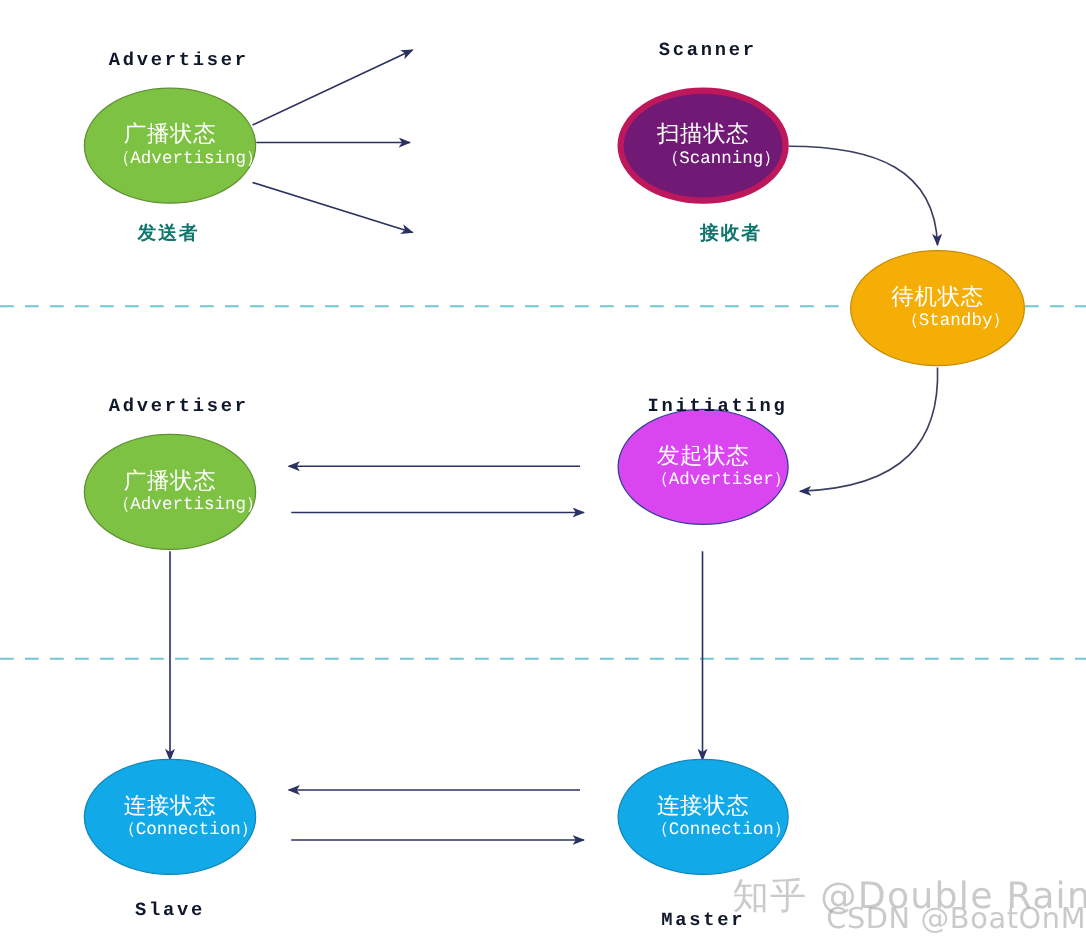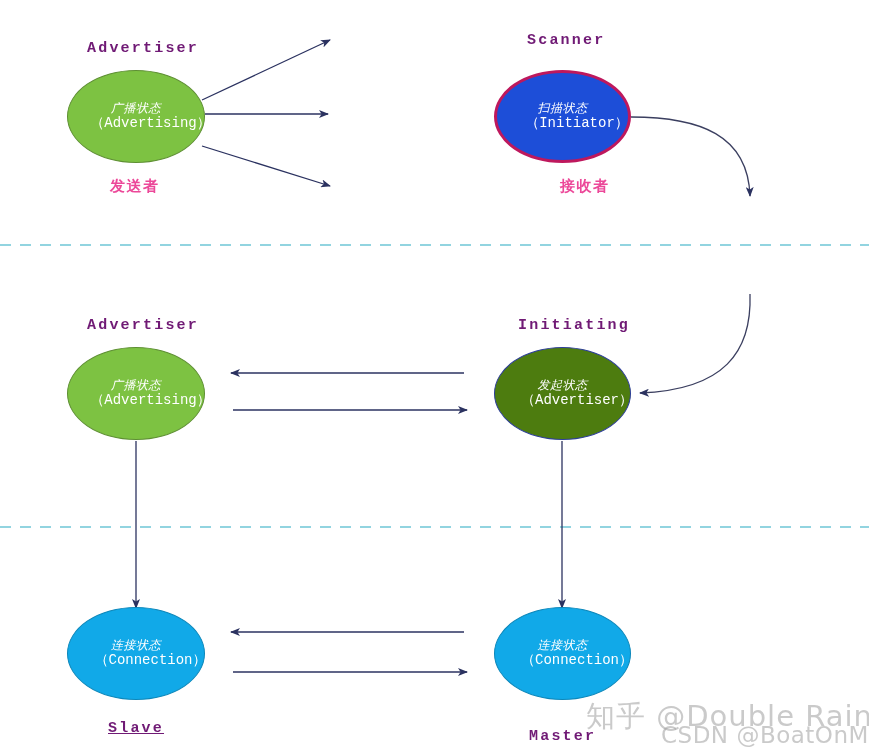--- a/index.html
+++ b/index.html
@@ -30,45 +30,44 @@
     align-items: center;
     justify-content: center;
     border-radius: 50%;
     color: #ffffff;
     text-align: center;
     line-height: 1.22;
     box-sizing: border-box;
   }
   .node .cn {
     font-family: "DejaVu Sans", "Liberation Sans", sans-serif;
-    font-size: 12px;
+    font-size: 18px;
     letter-spacing: 0.5px;
-    font-style: italic;
   }
   .node .en {
     font-family: "Liberation Mono", "DejaVu Sans Mono", monospace;
     font-size: 14px;
     letter-spacing: 0px;
     margin-left: 29px;
   }
   .role-label {
     position: absolute;
     font-family: "Liberation Mono", "DejaVu Sans Mono", monospace;
     font-size: 15px;
     font-weight: bold;
-    color: #701a75;
+    color: #0f172a;
     letter-spacing: 2.2px;
     white-space: nowrap;
   }
   .cn-label {
     position: absolute;
     font-family: "DejaVu Sans", "Liberation Sans", sans-serif;
     font-size: 15px;
     font-weight: bold;
-    color: #ec4899;
+    color: #0f766e;
     letter-spacing: 1.5px;
     white-space: nowrap;
   }
   .watermark {
     position: absolute;
     white-space: nowrap;
     font-family: "DejaVu Sans", "Liberation Sans", sans-serif;
     color: rgba(150,150,150,0.50);
     pointer-events: none;
   }
@@ -106,51 +105,55 @@
 
     <line x1="464" y1="632" x2="231" y2="632" stroke="#2B3260" stroke-width="1.3" marker-end="url(#arrowhead)"></line>
     <line x1="233" y1="672" x2="467" y2="672" stroke="#2B3260" stroke-width="1.3" marker-end="url(#arrowhead)"></line>
   </svg>
 
   <div class="node" style="left:67px; top:70px; width:138px; height:93px; background:#7DC242; border:1px solid #5E8F33;">
     <span class="cn">广播状态</span>
     <span class="en">（Advertising）</span>
   </div>
 
-  <div class="node" style="left:494px; top:70px; width:137px; height:93px; background:#1d4ed8; border:3px solid #be185d;">
+  <div class="node" style="left:494px; top:70px; width:137px; height:93px; background:#701a75; border:5px solid #be185d;">
     <span class="cn">扫描状态</span>
-    <span class="en">（Initiator）</span>
+    <span class="en">（Scanning）</span>
   </div>
 
+  <div class="node" style="left:680px; top:200px; width:140px; height:93px; background:#F5AE06; border:1px solid #C78C05;">
+    <span class="cn">待机状态</span>
+    <span class="en">（Standby）</span>
+  </div>
 
   <div class="node" style="left:67px; top:347px; width:138px; height:93px; background:#7DC242; border:1px solid #5E8F33;">
     <span class="cn">广播状态</span>
     <span class="en">（Advertising）</span>
   </div>
 
-  <div class="node" style="left:494px; top:347px; width:137px; height:93px; background:#4d7c0f; border:1px solid #2D3E99;align-items:center;">
+  <div class="node" style="left:494px; top:327px; width:137px; height:93px; background:#d946ef; border:1px solid #2D3E99;align-items:center;">
     <span class="cn">发起状态</span>
     <span class="en">（Advertiser）</span>
   </div>
 
   <div class="node" style="left:67px; top:607px; width:138px; height:93px; background:#11A9E8; border:1px solid #0C87BA;">
     <span class="cn">连接状态</span>
     <span class="en">（Connection）</span>
   </div>
 
   <div class="node" style="left:494px; top:607px; width:137px; height:93px; background:#11A9E8; border:1px solid #0C87BA;">
     <span class="cn">连接状态</span>
     <span class="en">（Connection）</span>
   </div>
 
   <div class="role-label" style="left:87px; top:40px;">Advertiser</div>
   <div class="role-label" style="left:527px; top:32px;">Scanner</div>
   <div class="role-label" style="left:87px; top:317px;">Advertiser</div>
   <div class="role-label" style="left:518px; top:317px;">Initiating</div>
-  <div class="role-label" style="left:108px; top:720px;text-decoration:underline;">Slave</div>
+  <div class="role-label" style="left:108px; top:720px;">Slave</div>
   <div class="role-label" style="left:529px; top:728px;">Master</div>
 
   <div class="cn-label" style="left:110px; top:177px;">发送者</div>
   <div class="cn-label" style="left:560px; top:177px;">接收者</div>
 
   <div class="watermark wm-main" style="left:586px; top:697px;">知乎 @Double Rainbow</div>
   <div class="watermark wm-sub" style="left:661px; top:722px;">CSDN @BoatOnMCU</div>
 
 </div>
 

